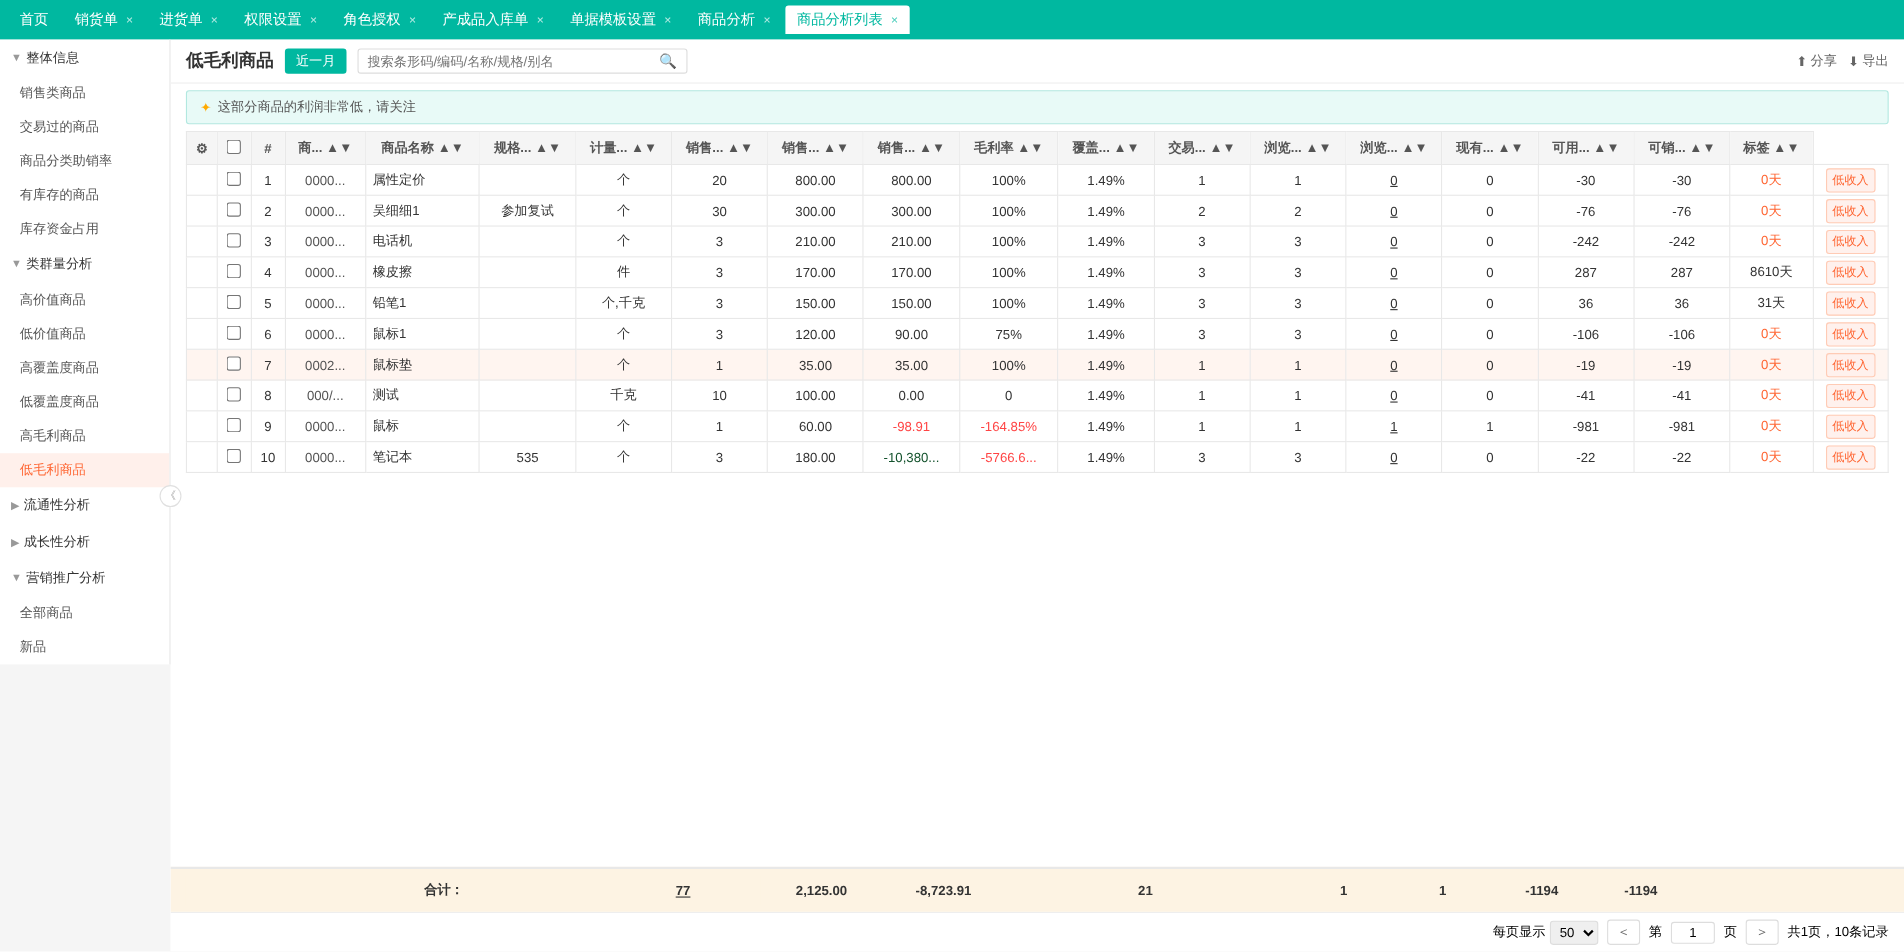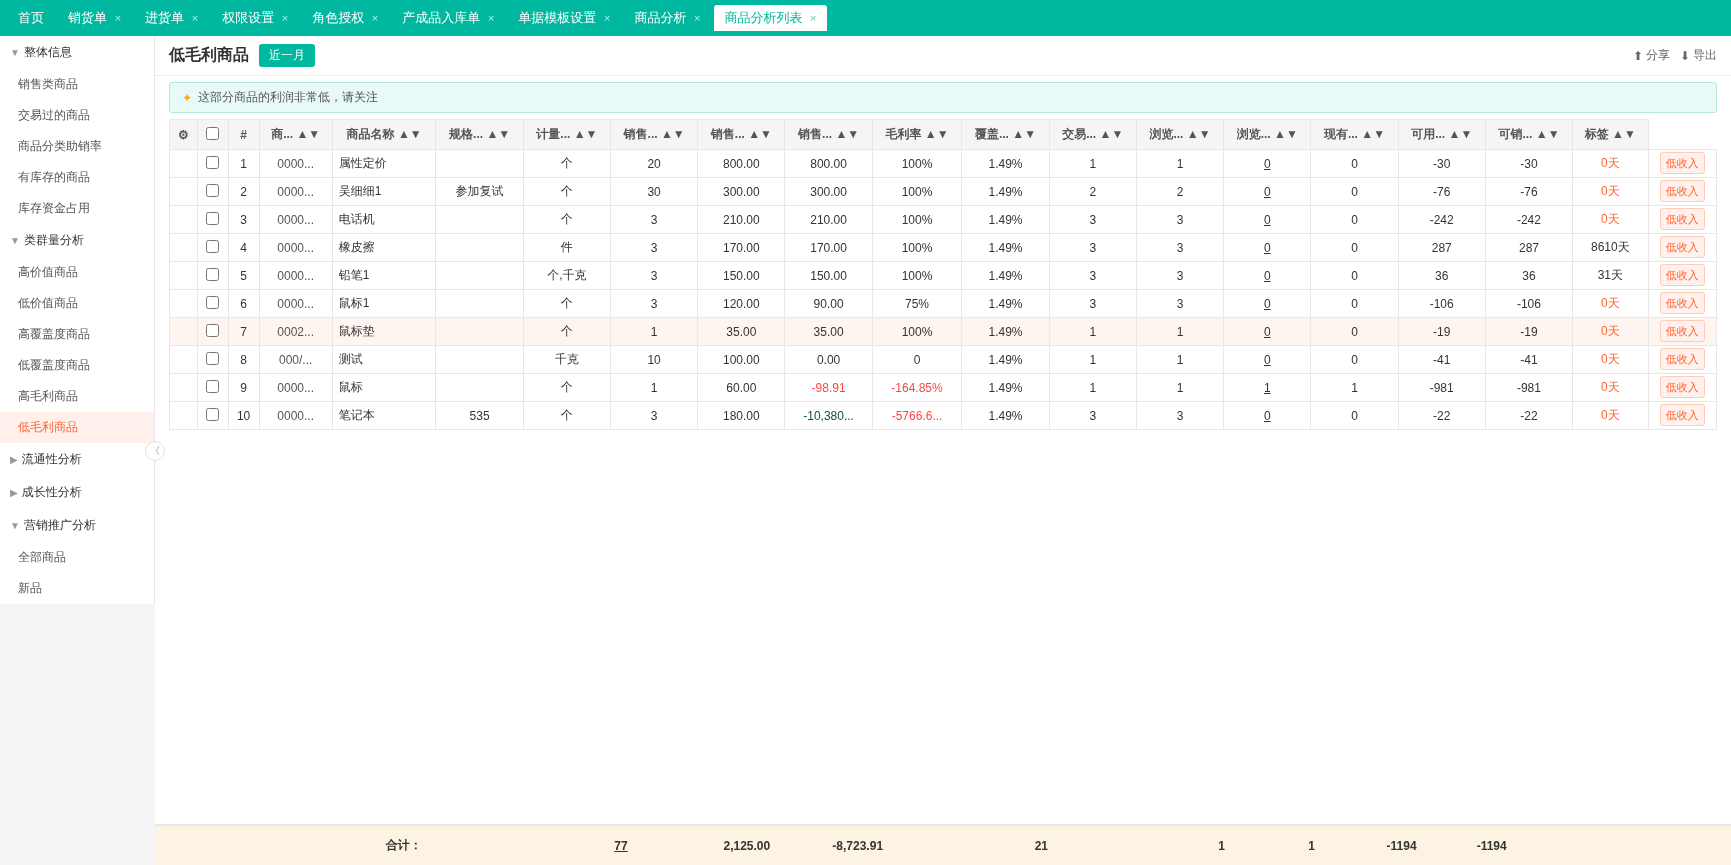--- a/index.html
+++ b/index.html
@@ -307,20 +307,24 @@
       <div class="sidebar-item">新品</div>
     </div>
     <div class="sidebar-collapse-btn">《</div>
   </div>
 
   <div class="content-area">
 
     <div class="page-header">
       <span class="page-title">低毛利商品</span>
       <button class="time-filter-btn">近一月</button>
+      <div class="search-box">
+        <input type="text" placeholder="搜索条形码/编码/名称/规格/别名" style="">
+        <span class="search-icon">🔍</span>
+      </div>
       <div class="header-actions">
         <button class="action-btn">
           <span>⬆</span>
           <span>分享</span>
         </button>
         <button class="action-btn">
           <span>⬇</span>
           <span>导出</span>
         </button>
       </div>
@@ -601,14 +605,28 @@
           <td style="width:65px; text-align:center;">1</td>
           <td style="width:65px; text-align:center;">-1194</td>
           <td style="width:65px; text-align:center;">-1194</td>
           <td style="width:65px"></td>
           <td style="width:65px"></td>
         </tr>
       </tbody>
         </table>
     </div>
 
+    <div class="pagination-bar">
+      <div class="per-page">
+        <span>每页显示</span>
+        <select>
+          <option value="50">50</option>
+        </select>
+      </div>
+      <button class="page-nav-btn">＜</button>
+      <span>第</span>
+      <input class="page-input" type="text" value="1" style="">
+      <span>页</span>
+      <button class="page-nav-btn">＞</button>
+      <span>共1页，10条记录</span>
+    </div>
   </div>
 </div>
 
 </body></html>

